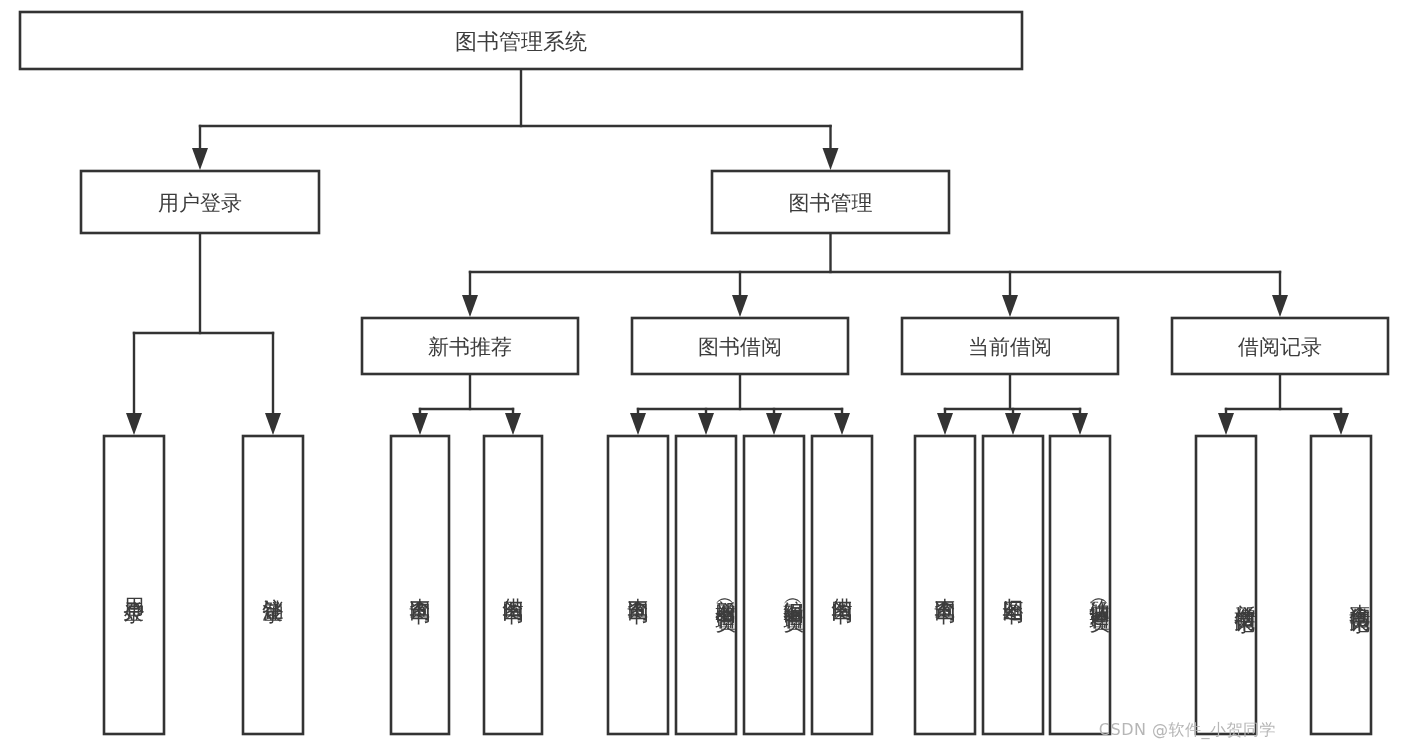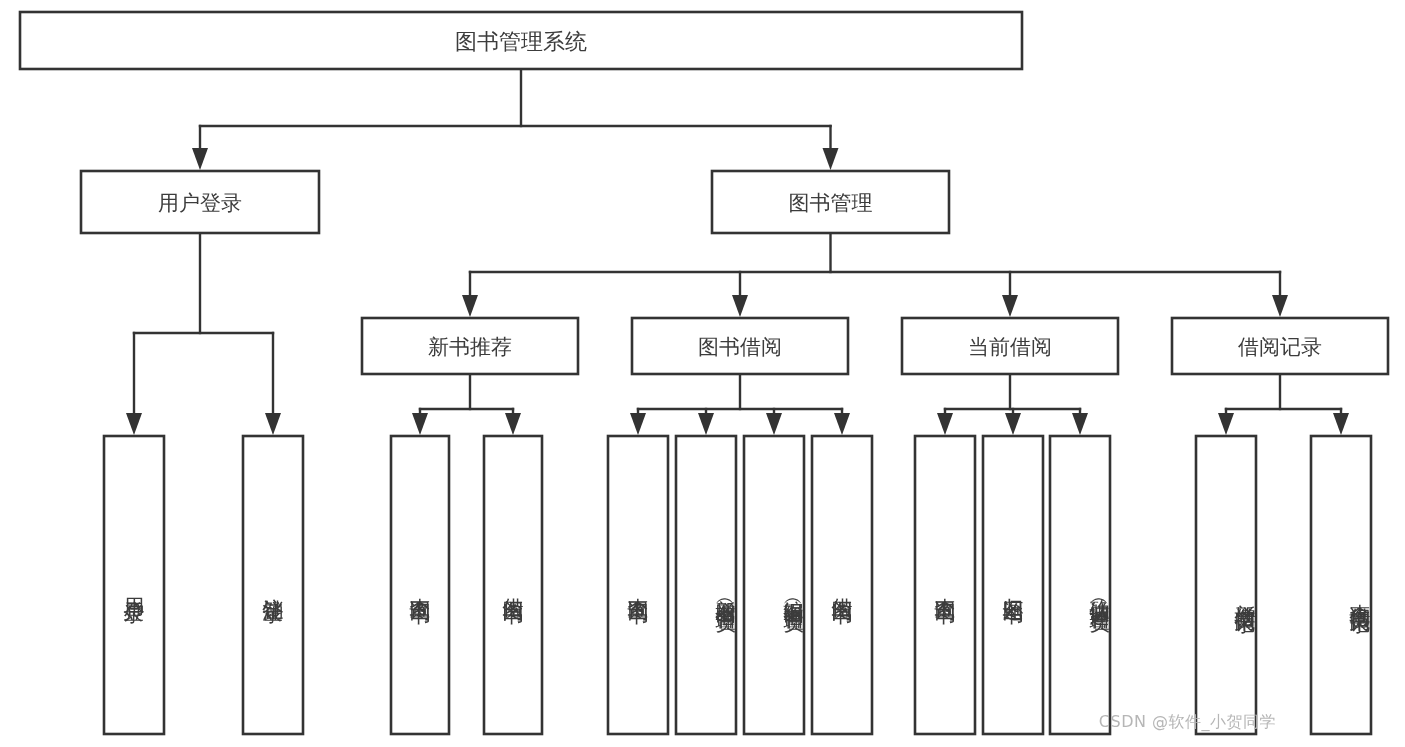--- a/index.html
+++ b/index.html
@@ -70,21 +70,21 @@
     justify-content: center;
     white-space: nowrap;
     pointer-events: none;
   }
   .leaf-label.centered {
     align-items: center;
   }
   .watermark {
     position: absolute;
     right: 8px;
-    bottom: 14px;
+    bottom: 6px;
     font-family: "DejaVu Sans", "Liberation Sans", sans-serif;
     font-size: 16px;
     color: #b6b6b6;
     white-space: nowrap;
     letter-spacing: 0.5px;
   }
 </style>
 </head>
 <body>
 

